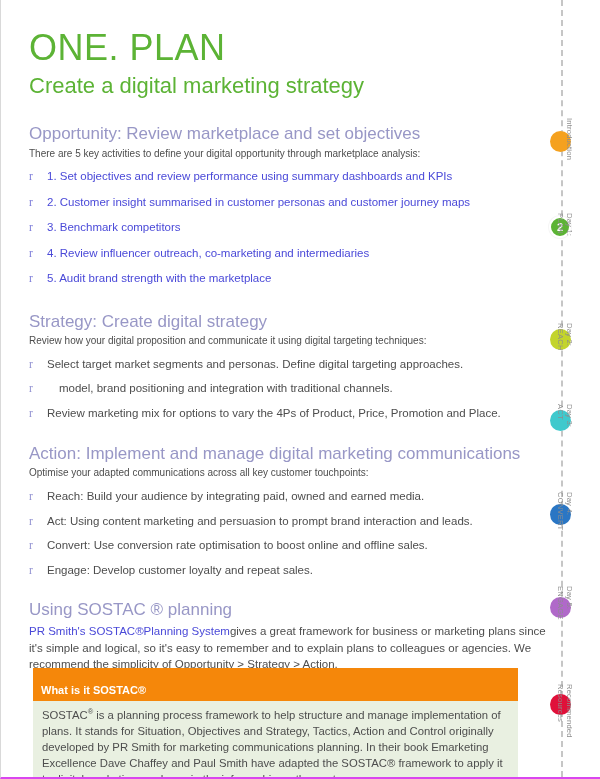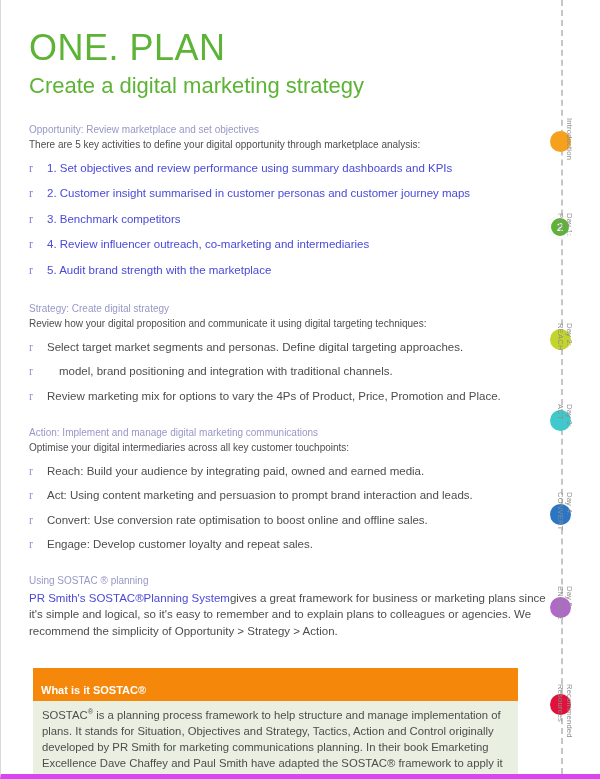--- a/index.html
+++ b/index.html
@@ -6,21 +6,21 @@
     margin: 0;
     padding: 0;
     background: #ffffff;
   }
   #page {
     position: relative;
     width: 600px;
     height: 779px;
     background: #ffffff;
     border-left: 1px solid #d9d9d9;
-    border-bottom: 5px solid #d946ef;
+    border-bottom: 2px solid #d946ef;
     box-sizing: border-box;
     overflow: hidden;
     font-family: "Liberation Sans", sans-serif;
     color: #4d4d4d;
   }
 
   
   .content {
     position: absolute;
     left: 28px;
@@ -38,21 +38,21 @@
   }
   .subtitle {
     font-size: 22px;
     font-weight: 400;
     color: #5cb335;
     margin: 6px 0 0 0;
     line-height: 1.2;
   }
 
   .sec-head {
-    font-size: 10px;
+    font-size: 17px;
     font-weight: 400;
     color: #9897c6;
     margin: 0;
     line-height: 1.2;
   }
   .sec-intro {
     font-size: 10px;
     color: #4d4d4d;
     margin: 2px 0 0 0;
     line-height: 1.35;
@@ -226,21 +226,21 @@
         </li>
         <li>
           <span class="bullet">r</span>
           <span>Review marketing mix for options to vary the 4Ps of Product, Price, Promotion and Place.</span>
         </li>
       </ul>
     </div>
 
     <div class="block-action">
       <h3 class="sec-head">Action: Implement and manage digital marketing communications</h3>
-      <p class="sec-intro">Optimise your digital intermediaries across all key customer touchpoints:</p>
+      <p class="sec-intro">Optimise your adapted communications across all key customer touchpoints:</p>
       <ul class="blist">
         <li>
           <span class="bullet">r</span>
           <span>Reach: Build your audience by integrating paid, owned and earned media.</span>
         </li>
         <li>
           <span class="bullet">r</span>
           <span>Act: Using content marketing and persuasion to prompt brand interaction and leads.</span>
         </li>
         <li>

